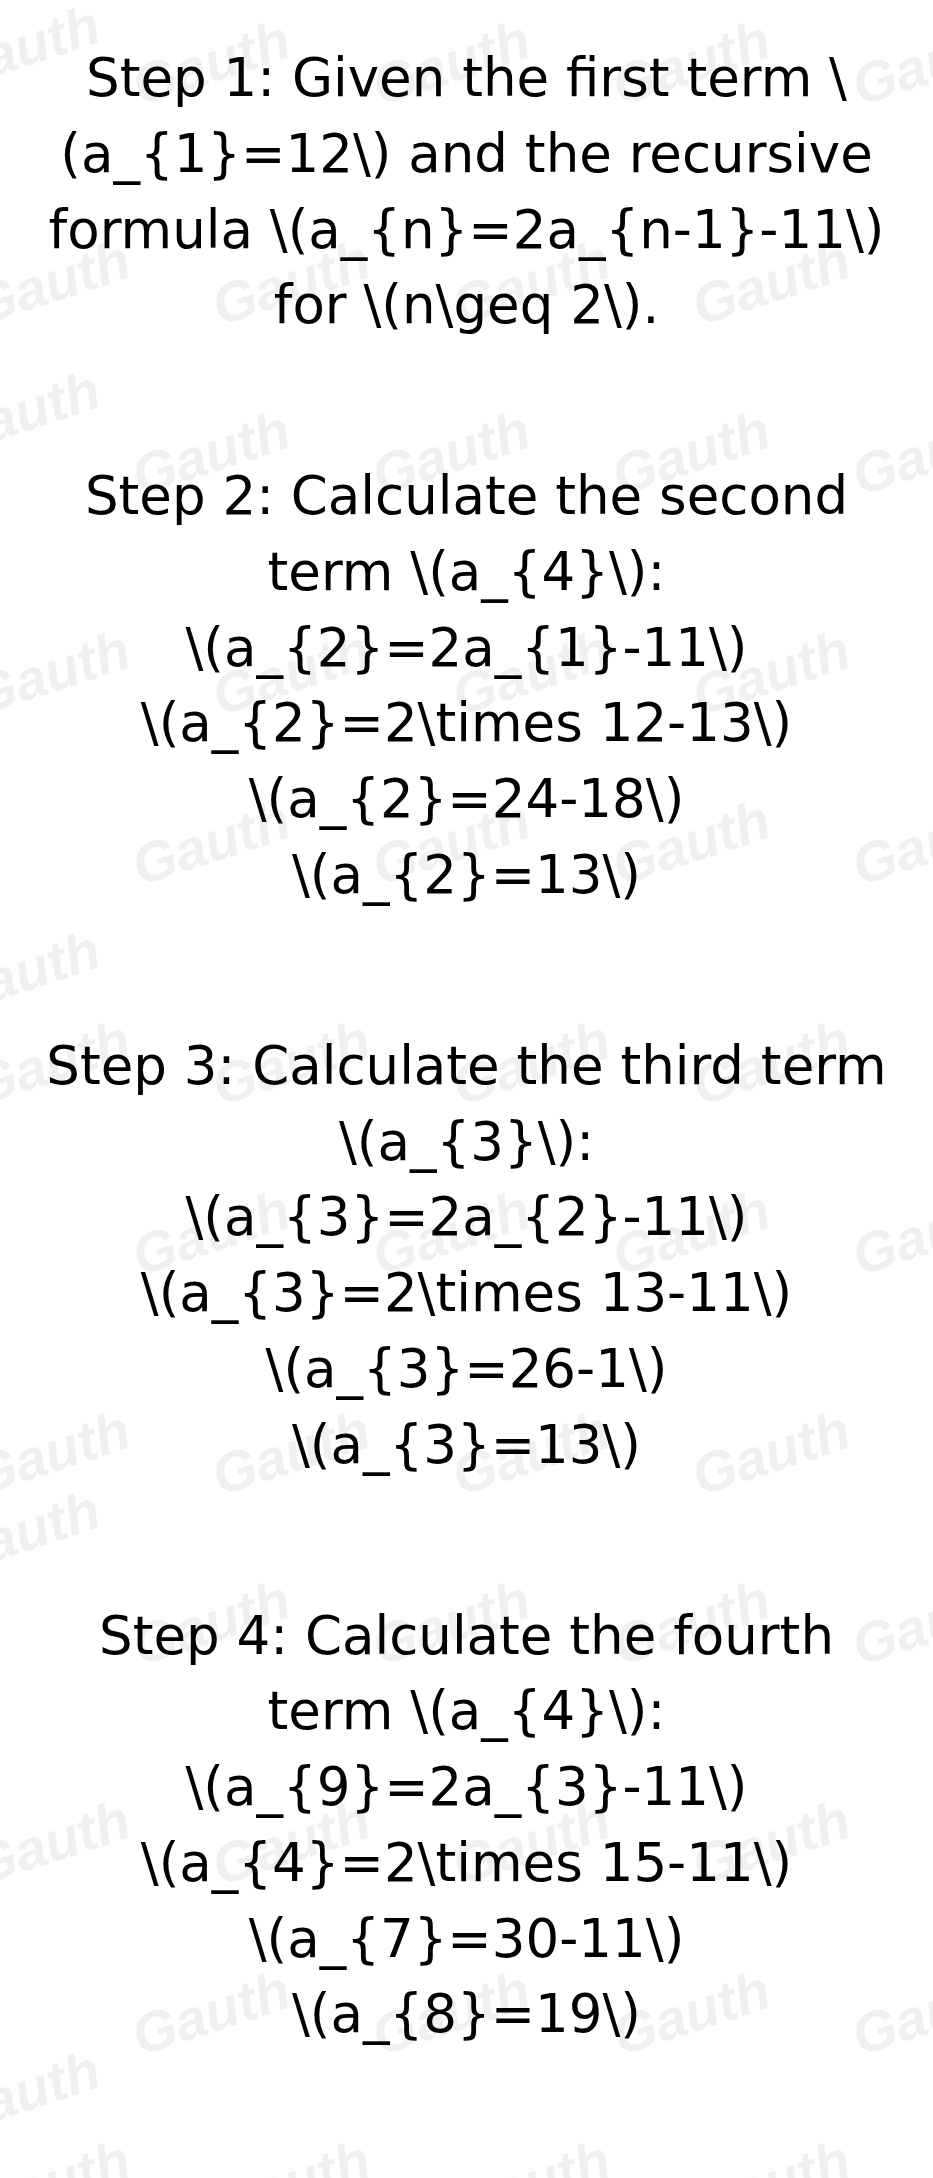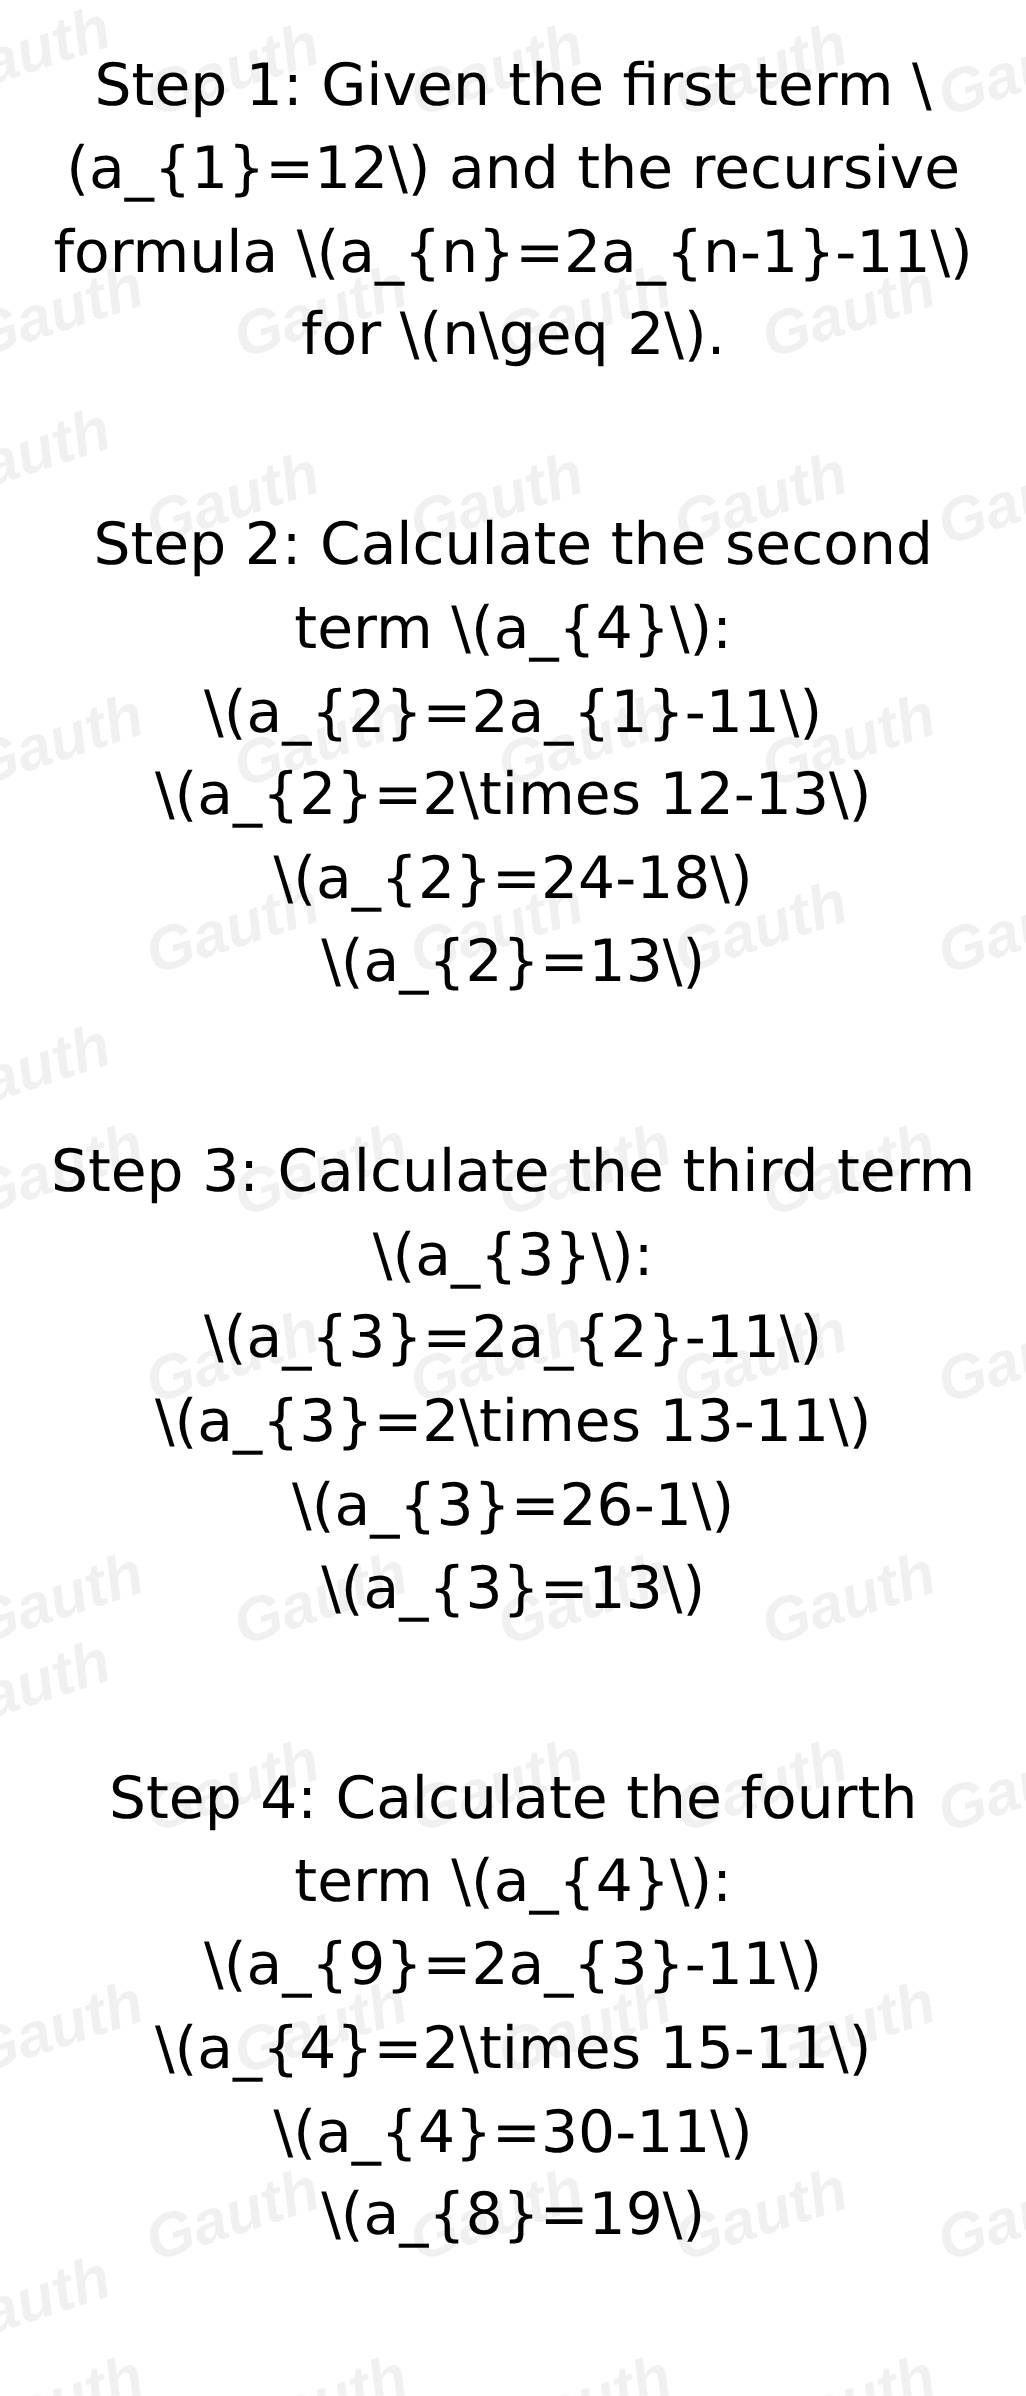--- a/index.html
+++ b/index.html
@@ -142,17 +142,17 @@
     <span class="line">\(a_{3}=2a_{2}-11\)</span>
     <span class="line">\(a_{3}=2\times 13-11\)</span>
     <span class="line">\(a_{3}=26-1\)</span>
     <span class="line">\(a_{3}=13\)</span>
   </div>
 
   <div class="step">
     <span class="line">Step 4: Calculate the fourth term \(a_{4}\):</span>
     <span class="line">\(a_{9}=2a_{3}-11\)</span>
     <span class="line">\(a_{4}=2\times 15-11\)</span>
-    <span class="line">\(a_{4}=30-11\)</span>
+    <span class="line">\(a_{7}=30-11\)</span>
     <span class="line">\(a_{8}=19\)</span>
   </div>
 
 </div>
 
 </body></html>

